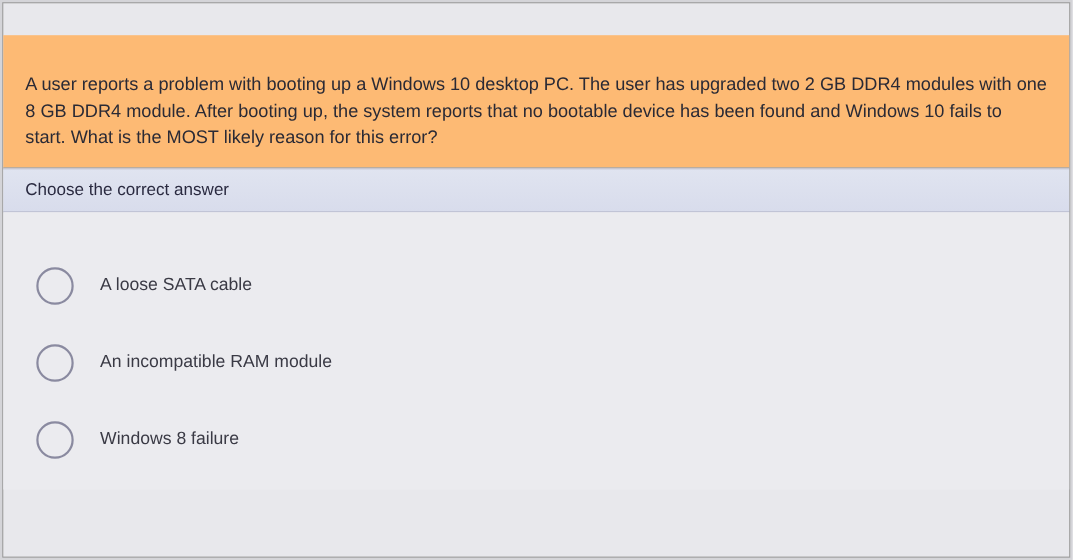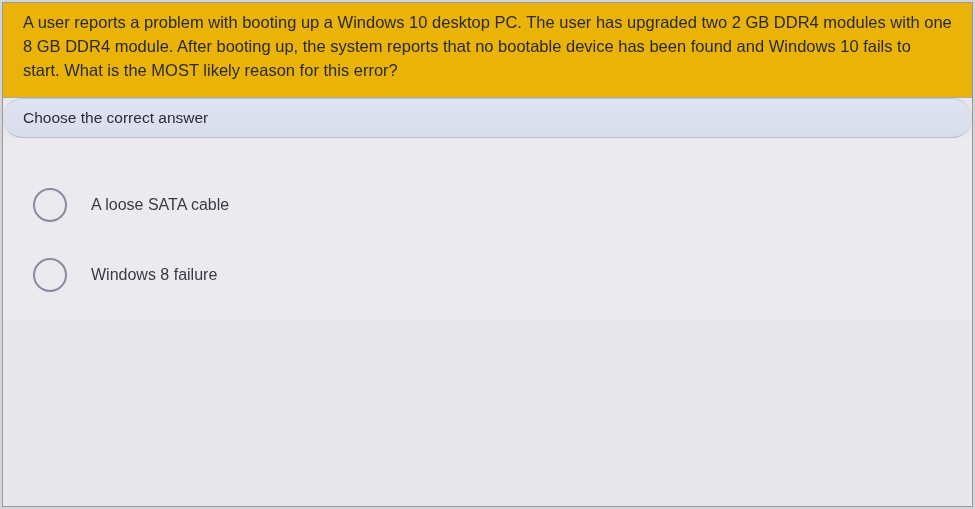--- a/index.html
+++ b/index.html
@@ -14,36 +14,36 @@
       height: 509px;
       overflow: hidden;
     }
     .container {
       background: #e8e8ec;
       border: 1px solid #999;
       margin: 2px;
       height: calc(100% - 4px);
     }
     .question-section {
-      padding: 8px 20px 14px 20px;
-      background: #eab308;
+      padding: 34px 20px 14px 20px;
+      background: #fdba74;
       border-bottom: 1px solid #aaa;
+      margin-top: 29px;
     }
     .question-text {
       font-size: 16.5px;
       line-height: 1.45;
       color: #2a2a35;
       font-weight: 400;
     }
     .instruction-bar {
       padding: 10px 20px;
       background: linear-gradient(to bottom, #e0e4f0, #d8dcec);
       border-top: 1px solid #c0c4d8;
       border-bottom: 1px solid #b8bcd0;
-      border-radius: 20px;
     }
     .instruction-text {
       font-size: 15.5px;
       color: #2a2a40;
       font-weight: 500;
     }
     .options-section {
       padding: 32px 20px 10px 30px;
       background: #ebebef;
     }
@@ -80,16 +80,20 @@
     <div class="instruction-text">Choose the correct answer</div>
   </div>
 
   <div class="options-section">
     <div class="option-row">
       <div class="radio-circle"></div>
       <div class="option-label">A loose SATA cable</div>
     </div>
     <div class="option-row">
       <div class="radio-circle"></div>
+      <div class="option-label">An incompatible RAM module</div>
+    </div>
+    <div class="option-row">
+      <div class="radio-circle"></div>
       <div class="option-label">Windows 8 failure</div>
     </div>
   </div>
 </div>
 
 </body></html>

